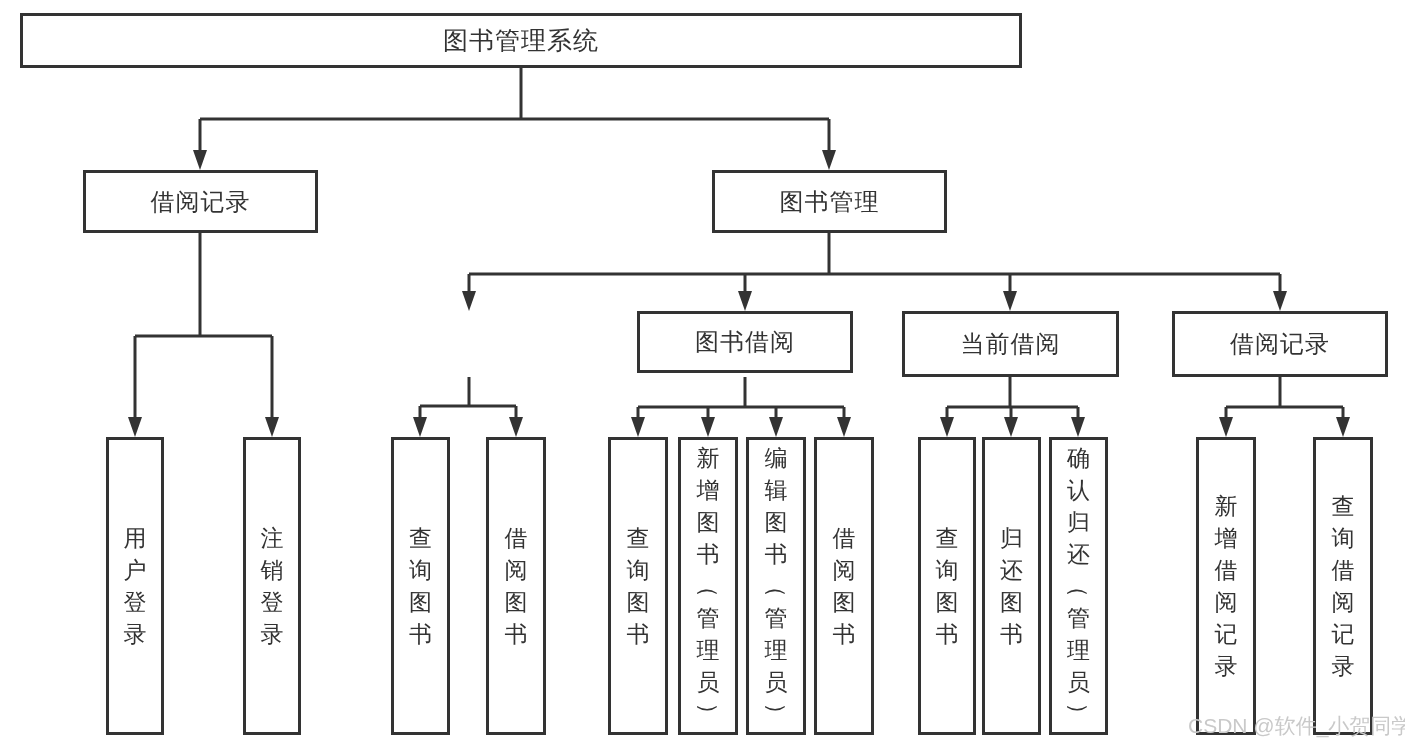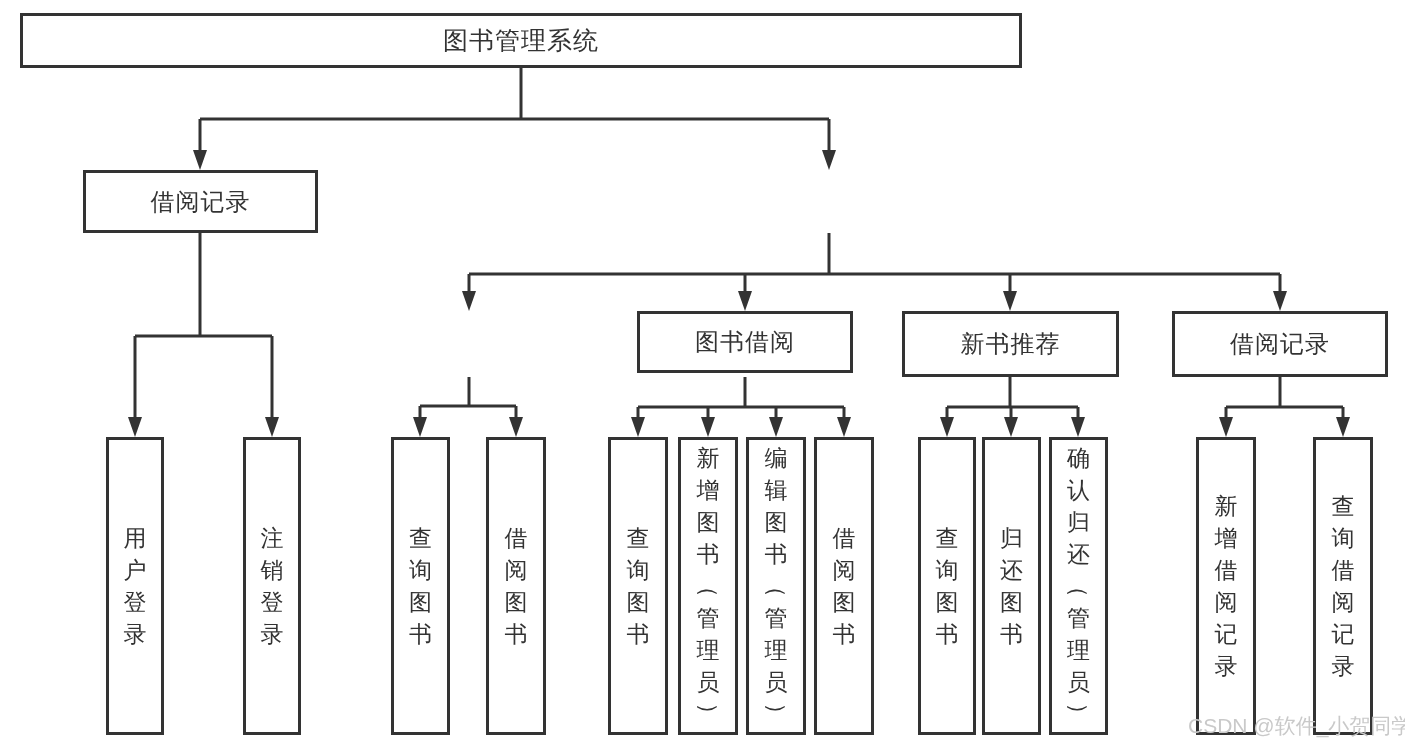--- a/index.html
+++ b/index.html
@@ -155,26 +155,29 @@
     </g>
   </svg>
 
   <div class="hnode root" style="left:20px;top:13px;width:1002px;height:55px">
     <span>图书管理系统</span>
   </div>
 
   <div class="hnode" style="left:83px;top:170px;width:235px;height:63px">
     <span>借阅记录</span>
   </div>
+  <div class="hnode" style="left:712px;top:170px;width:235px;height:63px">
+    <span>图书管理</span>
+  </div>
 
   <div class="hnode" style="left:637px;top:311px;width:216px;height:62px">
     <span>图书借阅</span>
   </div>
   <div class="hnode" style="left:902px;top:311px;width:217px;height:66px">
-    <span>新书推荐</span>
+    <span>当前借阅</span>
   </div>
   <div class="hnode" style="left:1172px;top:311px;width:216px;height:66px">
     <span>借阅记录</span>
   </div>
 
   <div class="vnode" style="left:106px;width:58px">
     <div class="vlabel">
         <span class="vchar">用</span>
         <span class="vchar">户</span>
         <span class="vchar">登</span>

